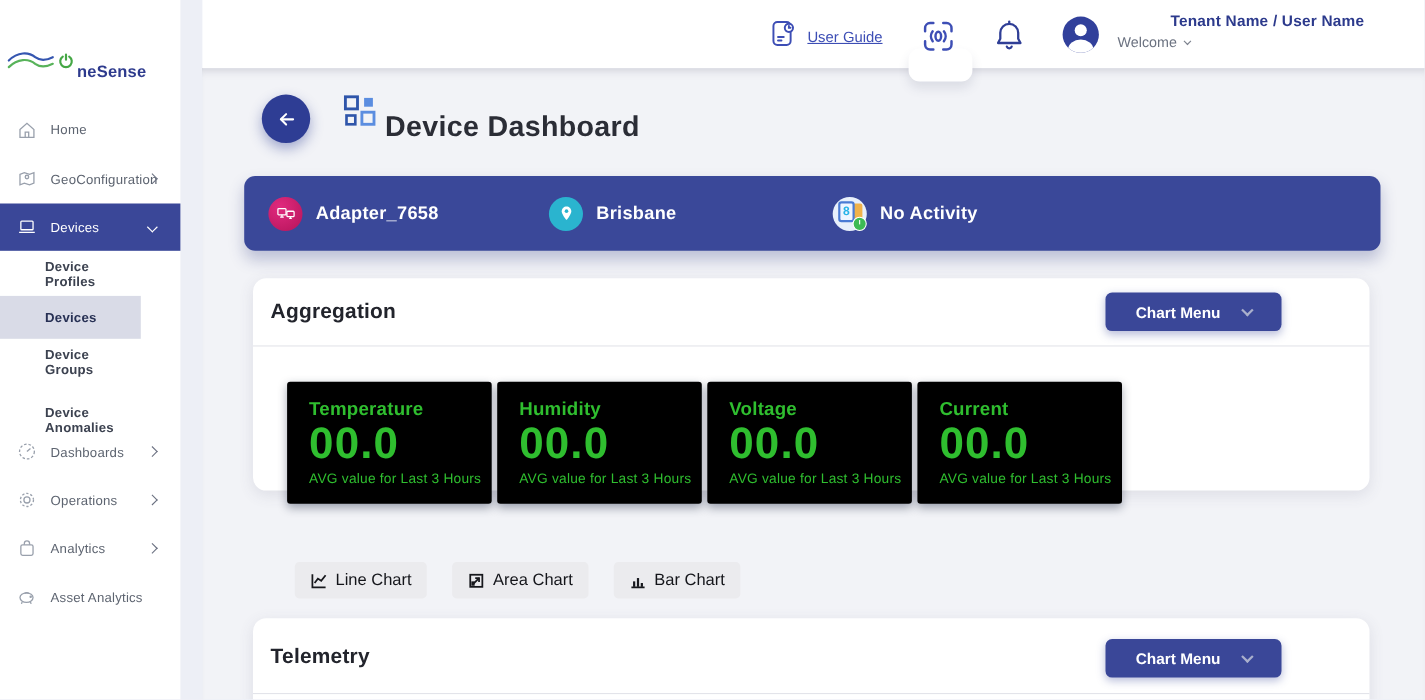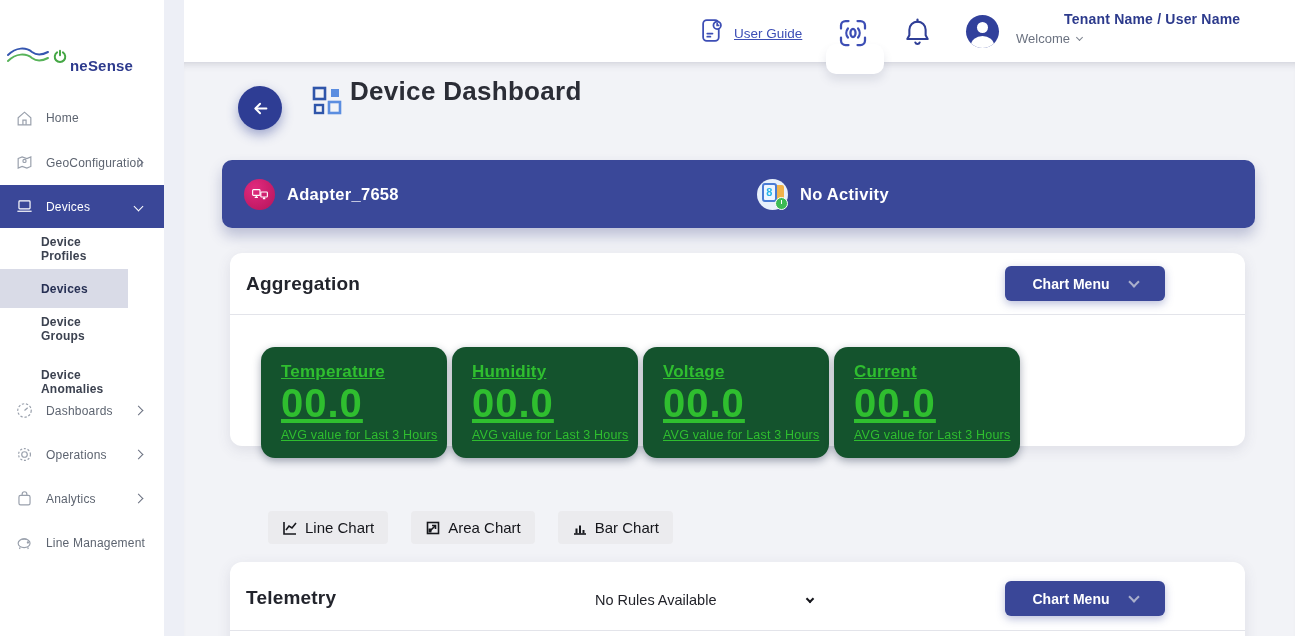--- a/index.html
+++ b/index.html
@@ -60,21 +60,21 @@
   
   .content { position:absolute; left:184px; top:62px; right:0; bottom:0;
     background:#f2f3f7; overflow:hidden;
     box-shadow:inset 0 8px 10px -8px rgba(60,60,90,.28); }
 
   .back-btn { position:absolute; left:54px; top:24px; width:44px; height:44px;
     border-radius:50%; background:#2e3d94; border:none; cursor:pointer;
     display:flex; align-items:center; justify-content:center;
     box-shadow:0 5px 12px rgba(46,61,148,.42); }
   .title-ic { position:absolute; left:128px; top:24px; }
-  .page-title { position:absolute; left:166px; top:14px; font-size:26px;
+  .page-title { position:absolute; left:166px; top:38px; font-size:26px;
     font-weight:600; color:#2b2d36; letter-spacing:.3px;text-align:right; }
 
   .banner { position:absolute; left:38px; top:98px; width:1033px; height:68px;
     background:#3a4899; border-radius:10px;
     box-shadow:0 8px 14px rgba(50,60,130,.28); }
   .banner-item { position:absolute; top:0; height:68px; display:flex;
     align-items:center; gap:12px; color:#ffffff; font-size:16.5px;
     font-weight:600; letter-spacing:.3px; }
   .bi-1 { left:22px; } .bi-2 { left:277px; } .bi-3 { left:535px; }
   .circ30 { width:31px; height:31px; border-radius:50%;
@@ -110,23 +110,23 @@
     font-size:14px; font-weight:700; font-family:inherit; cursor:pointer;
     display:flex; align-items:center; justify-content:center; gap:20px;
     box-shadow:0 3px 8px rgba(58,71,152,.35); }
   .card-agg .chart-menu-btn { top:13px; }
   .card-tel .chart-menu-btn { top:19px; }
   .chv-btn { display:inline-block; width:8px; height:8px;
     border-right:2px solid #aab0cc; border-bottom:2px solid #aab0cc;
     transform:rotate(45deg); margin-top:-4px; }
 
   .metrics { position:absolute; left:31px; top:94px; display:flex; gap:5px; }
-  .metric { width:186px; height:111px; background:#14532d; border-radius:14px;
+  .metric { width:186px; height:111px; background:#000000; border-radius:3px;
     padding:15px 0 0 20px; color:#2fbe2f;
-    box-shadow:0 3px 9px rgba(20,35,60,.38);text-decoration:underline; }
+    box-shadow:0 3px 9px rgba(20,35,60,.38); }
   .metric .name { font-size:17px; font-weight:700; letter-spacing:.2px; }
   .metric .val { font-size:40px; font-weight:800; line-height:1.08; letter-spacing:1px; }
   .metric .cap { font-size:12.5px; margin-top:3px; letter-spacing:.2px; }
 
   .ct-row { position:absolute; left:84px; top:449px; display:flex; gap:23px; }
   .ct-btn { height:33px; background:#ebebee; border:none; border-radius:4px;
     display:flex; align-items:center; gap:7px; padding:0 14px;
     font-size:15px; color:#14151a; font-family:inherit; cursor:pointer; }
   .ct-btn svg { display:block; }
 
@@ -238,21 +238,21 @@
     </div>
 
     <div class="nav-item" style="top:521px;height:43px">
       <span class="ic">
         <svg width="19" height="19" viewBox="0 0 24 24" fill="none" stroke="#99a0ac" stroke-width="1.5">
           <ellipse cx="11.5" cy="13" rx="7.5" ry="5.5"></ellipse>
           <path d="M6.5 18l-.8 2.2M16 18l.8 2.2M9 8.3c1.6-1 4-1 5.5 0"></path>
           <circle cx="16.3" cy="12" r="0.7" fill="#99a0ac"></circle>
         </svg>
       </span>
-      <span class="lbl">Line Management</span>
+      <span class="lbl">Asset Analytics</span>
     </div>
   </aside>
 
   <header class="header">
     <div class="hdr-notch"></div>
 
     <div class="hdr-guide">
       <span>
         <svg width="25" height="28" viewBox="0 0 24 26" fill="none" stroke="#3d4eb5" stroke-width="1.7" stroke-linecap="round">
           <rect x="3" y="2.5" width="15" height="20" rx="3.5"></rect>
@@ -321,20 +321,29 @@
       <div class="banner-item bi-1">
         <span class="circ30 circ-pink">
           <svg width="18" height="15" viewBox="0 0 22 18" fill="none" stroke="#ffffff" stroke-width="1.4">
             <rect x="2" y="3" width="9" height="7" rx="1"></rect>
               <path d="M6.5 10v2.5M4.5 12.5h4"></path>
             <rect x="12" y="6" width="8" height="6" rx="1"></rect>
               <path d="M16 12v2M14.5 14h3"></path>
           </svg>
         </span>
         <span>Adapter_7658</span>
+      </div>
+      <div class="banner-item bi-2">
+        <span class="circ30 circ-teal">
+          <svg width="16" height="18" viewBox="0 0 24 24" fill="none">
+            <path d="M12 2.5C8.4 2.5 5.5 5.4 5.5 9c0 4.8 6.5 12 6.5 12s6.5-7.2 6.5-12c0-3.6-2.9-6.5-6.5-6.5z" fill="#ffffff"></path>
+            <circle cx="12" cy="9" r="2.5" fill="#2ab4cf"></circle>
+          </svg>
+        </span>
+        <span>Brisbane</span>
       </div>
       <div class="banner-item bi-3">
         <span class="act-ic">
           <span class="act-page"></span>
           <span class="act-card">8</span>
           <span class="act-clock"></span>
         </span>
         <span>No Activity</span>
       </div>
     </section>
@@ -395,24 +404,20 @@
           <rect x="7" y="5.5" width="2" height="8" fill="#17181d"></rect>
           <rect x="10.5" y="10" width="2" height="3.5" fill="#17181d"></rect>
         </svg>
         <span>Bar Chart</span>
       </button>
     </div>
 
     <section class="card card-tel">
       <div class="card-head">
         <h2 class="card-title">Telemetry</h2>
-        <div class="tel-select">
-          <span>No Rules Available</span>
-          <span class="chv-dark"></span>
-        </div>
         <button class="chart-menu-btn">
           <span>Chart Menu</span>
           <span class="chv-btn"></span>
         </button>
       </div>
     </section>
 
   </main>
 </div>
 

